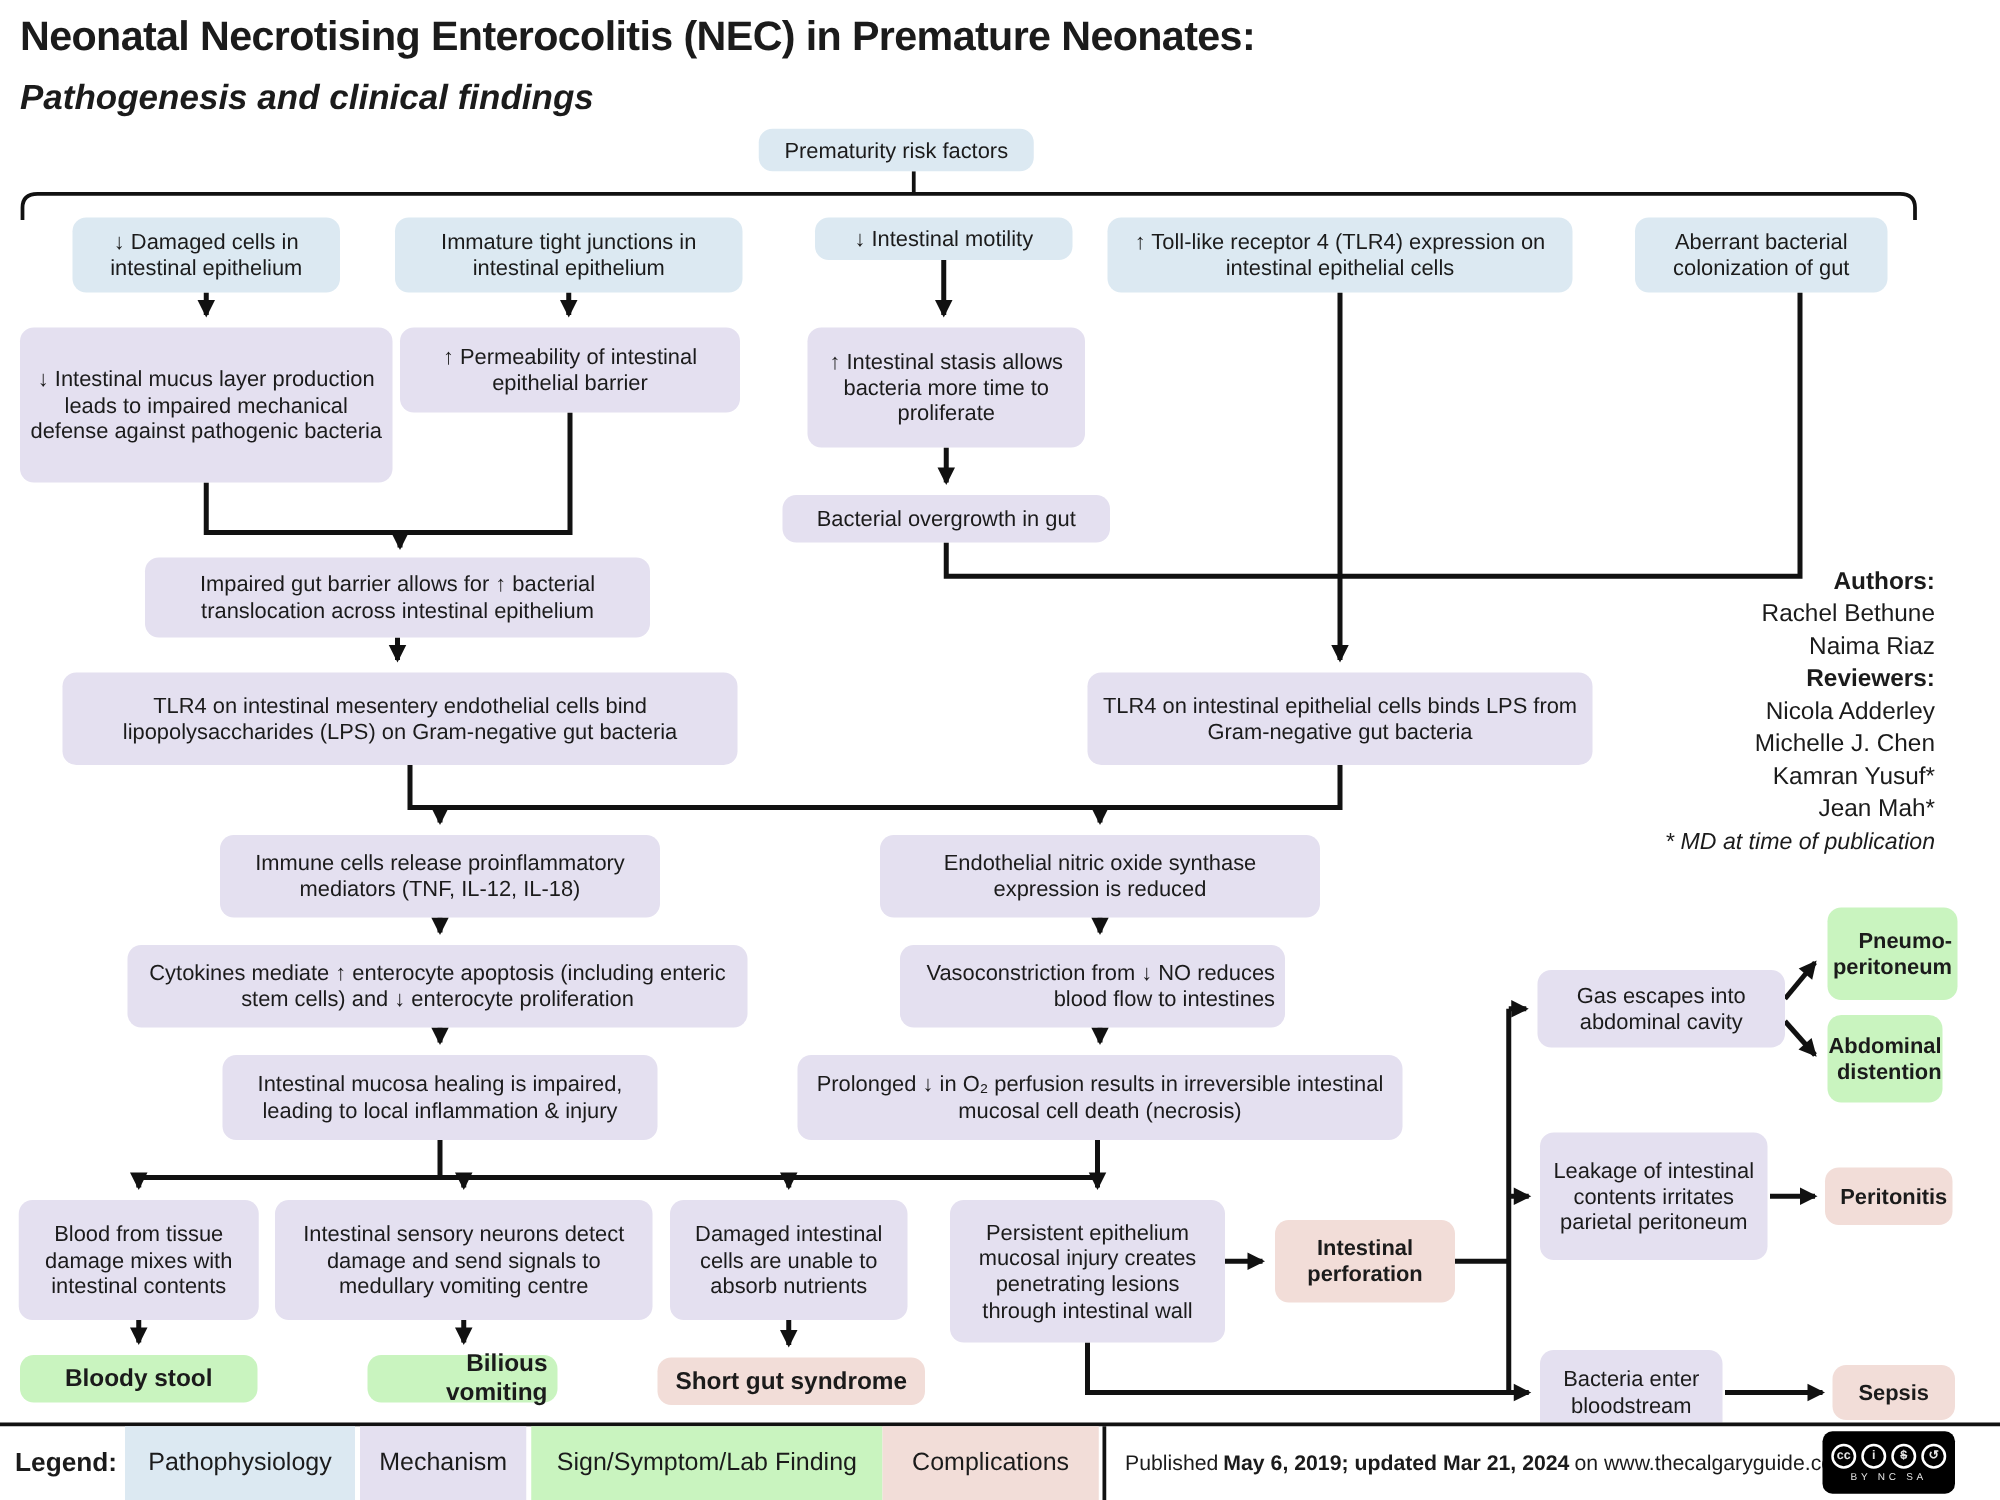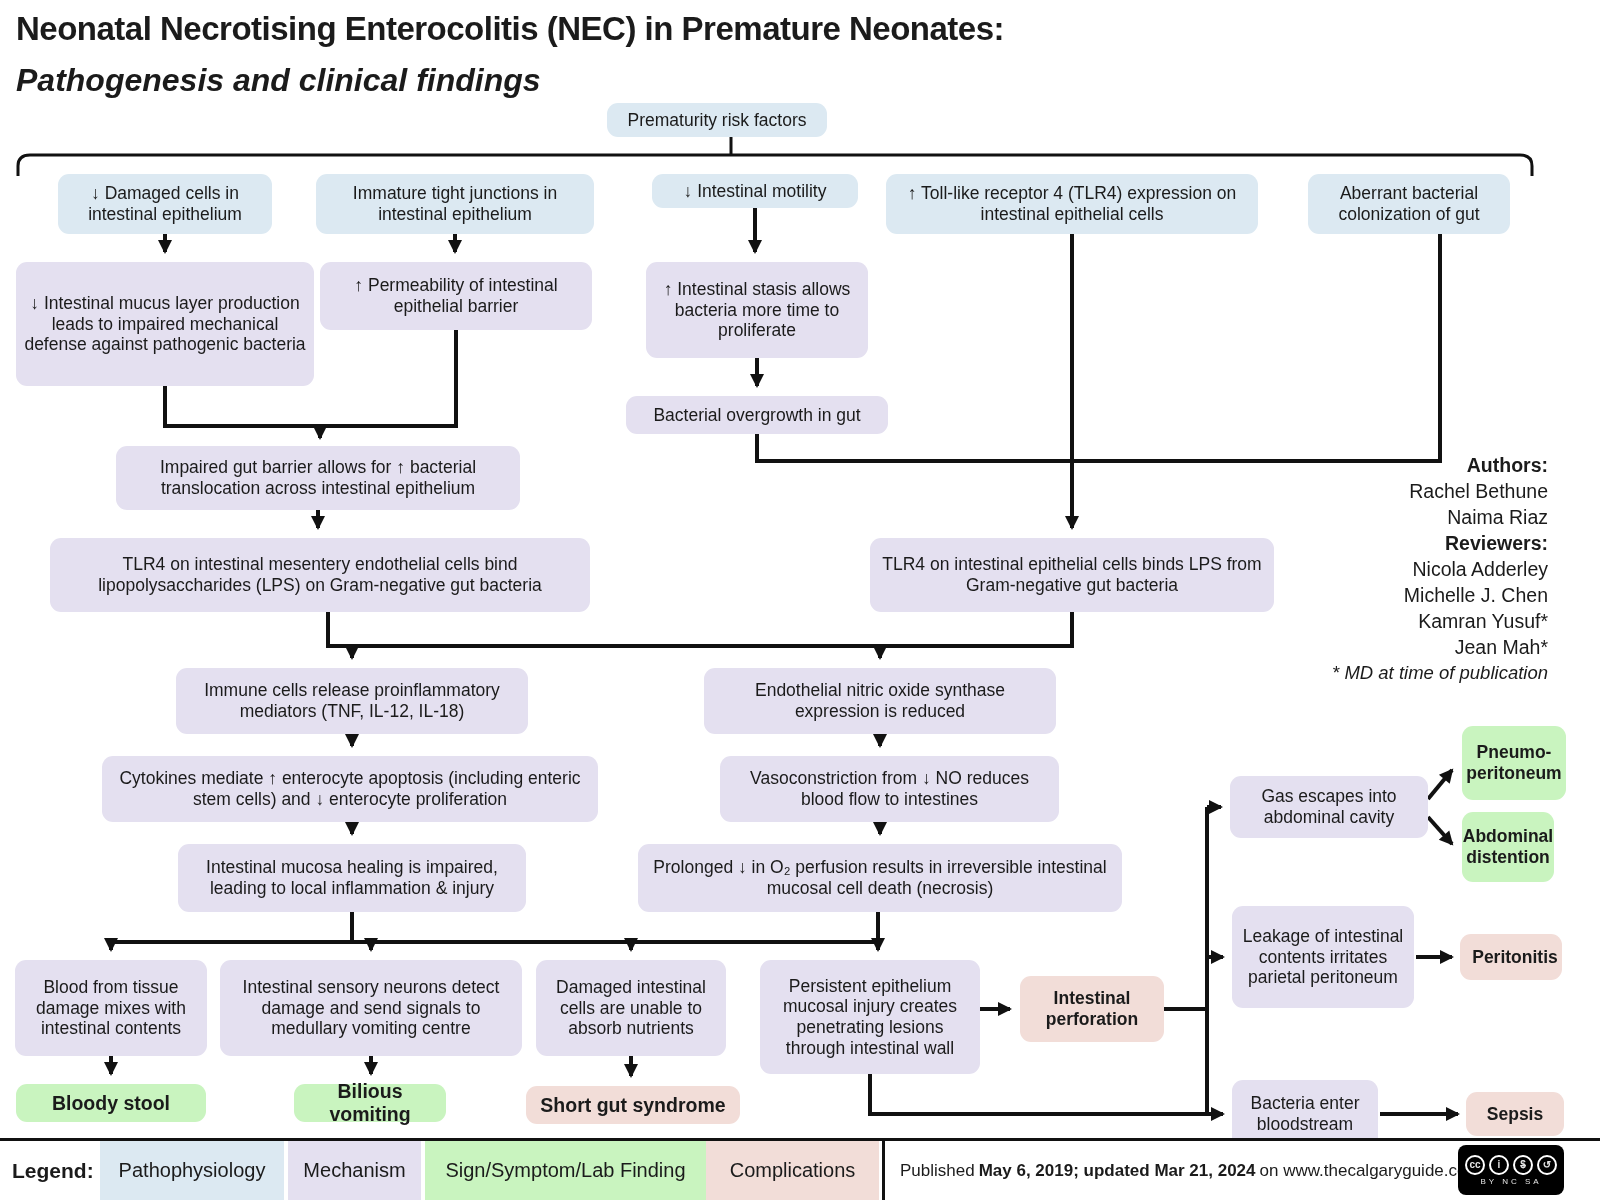--- a/index.html
+++ b/index.html
@@ -1,24 +1,24 @@
 <!DOCTYPE html>
 <html style="--patho: #dce9f2; --mech: #e4e0f0; --sign: #c9f4bf; --comp: #f2ddd8; --line: #111111;"><head>
 <meta charset="utf-8">
 <style>
   html,body{margin:0;padding:0;background:#fff;}
   #canvas{position:relative;width:1600px;height:1200px;background:#fff;overflow:hidden;
           font-family:"Liberation Sans",sans-serif;color:#1b1b1b;}
   #page-title{position:absolute;left:16px;top:10px;font-size:33px;font-weight:bold;letter-spacing:-0.5px;white-space:nowrap;}
-  #page-subtitle{position:absolute;left:16px;top:62px;font-size:32px;font-weight:bold;font-style:italic;white-space:nowrap;}
+  #page-subtitle{position:absolute;left:16px;top:62px;font-size:28px;font-weight:bold;font-style:italic;white-space:nowrap;}
   .node{position:absolute;border-radius:11px;display:flex;align-items:center;justify-content:center;
         text-align:center;padding:3px 8px;box-sizing:border-box;font-size:17.5px;line-height:1.18;}
   .patho{background:var(--patho);}
   .mech{background:var(--mech);}
-  .sign{background:var(--sign);font-weight:bold;}
+  .sign{background:var(--sign);font-weight:bold;text-align:right;}
   .comp{background:var(--comp);font-weight:bold;}
   .big{font-size:19.5px;}
   svg.wires{position:absolute;left:0;top:0;width:1600px;height:1200px;pointer-events:none;}
   svg.wires path{stroke:var(--line);stroke-width:4;fill:none;}
   svg.wires path.thin{stroke-width:3;}
   #authors{position:absolute;right:52px;top:452px;text-align:right;font-size:19.5px;line-height:26px;}
   #authors .hd{font-weight:bold;}
   #authors .note{font-style:italic;font-size:18.5px;}
   #legend-bar{position:absolute;left:0;top:1138px;width:1600px;height:62px;border-top:3px solid var(--line);
               background:#fff;box-sizing:border-box;}
@@ -101,21 +101,21 @@
   <div class="node mech" style="left:320px;top:262px;width:272px;height:68px;">↑ Permeability of intestinal epithelial barrier</div>
   <div class="node mech" style="left:646px;top:262px;width:222px;height:96px;">↑ Intestinal stasis allows bacteria more time to proliferate</div>
   <div class="node mech" style="left:626px;top:396px;width:262px;height:38px;">Bacterial overgrowth in gut</div>
   <div class="node mech" style="left:116px;top:446px;width:404px;height:64px;">Impaired gut barrier allows for ↑ bacterial translocation across intestinal epithelium</div>
   <div class="node mech" style="left:50px;top:538px;width:540px;height:74px;">TLR4 on intestinal mesentery endothelial cells bind lipopolysaccharides (LPS) on Gram-negative gut bacteria</div>
   <div class="node mech" style="left:870px;top:538px;width:404px;height:74px;">TLR4 on intestinal epithelial cells binds LPS from Gram-negative gut bacteria</div>
   <div class="node mech" style="left:176px;top:668px;width:352px;height:66px;">Immune cells release proinflammatory mediators (TNF, IL-12, IL-18)</div>
   <div class="node mech" style="left:102px;top:756px;width:496px;height:66px;">Cytokines mediate ↑ enterocyte apoptosis (including enteric stem cells) and ↓ enterocyte proliferation</div>
   <div class="node mech" style="left:178px;top:844px;width:348px;height:68px;">Intestinal mucosa healing is impaired, leading to local inflammation &amp; injury</div>
   <div class="node mech" style="left:704px;top:668px;width:352px;height:66px;">Endothelial nitric oxide synthase expression is reduced</div>
-  <div class="node mech" style="left:720px;top:756px;width:339px;height:66px;">Vasoconstriction from ↓ NO reduces blood flow to intestines</div>
+  <div class="node mech" style="left:720px;top:756px;width:308px;height:66px;text-align:right;">Vasoconstriction from ↓ NO reduces blood flow to intestines</div>
   <div class="node mech" style="left:638px;top:844px;width:484px;height:68px;">Prolonged ↓ in O₂ perfusion results in irreversible intestinal mucosal cell death (necrosis)</div>
   <div class="node mech" style="left:15px;top:960px;width:192px;height:96px;">Blood from tissue damage mixes with intestinal contents</div>
   <div class="node mech" style="left:220px;top:960px;width:302px;height:96px;">Intestinal sensory neurons detect damage and send signals to medullary vomiting centre</div>
   <div class="node mech" style="left:536px;top:960px;width:190px;height:96px;">Damaged intestinal cells are unable to absorb nutrients</div>
   <div class="node mech" style="left:760px;top:960px;width:220px;height:114px;">Persistent epithelium mucosal injury creates penetrating lesions through intestinal wall</div>
   <div class="node mech" style="left:1230px;top:776px;width:198px;height:62px;">Gas escapes into abdominal cavity</div>
   <div class="node mech" style="left:1232px;top:906px;width:182px;height:102px;">Leakage of intestinal contents irritates parietal peritoneum</div>
   <div class="node mech" style="left:1232px;top:1080px;width:146px;height:68px;">Bacteria enter bloodstream</div>
 
   <div class="node sign big" style="left:16px;top:1084px;width:190px;height:38px;">Bloody stool</div>

